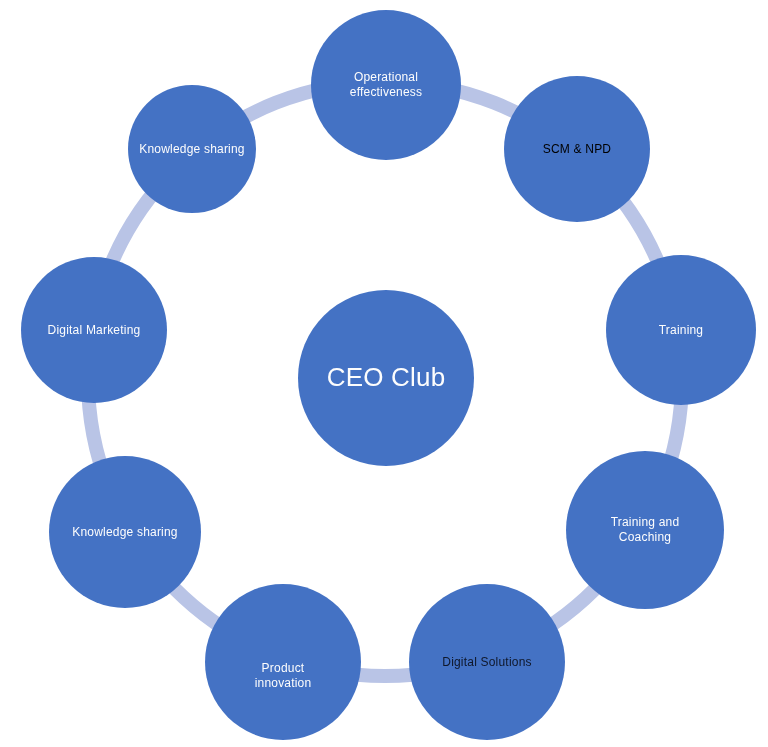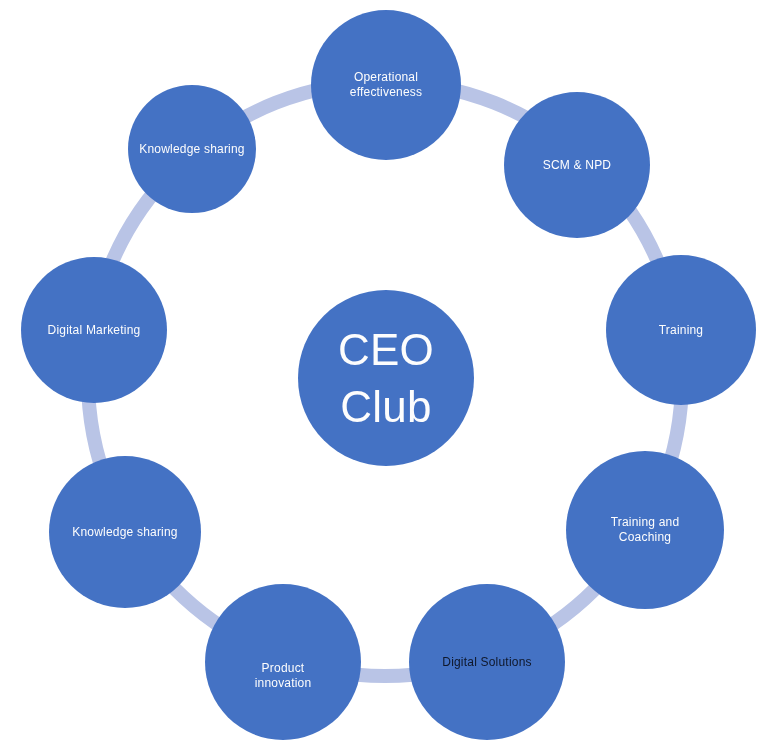--- a/index.html
+++ b/index.html
@@ -31,21 +31,21 @@
     z-index: 1;
     box-sizing: border-box;
   }
   .node .label {
     display: block;
     font-size: 12px;
     line-height: 1.25;
     letter-spacing: 0.2px;
   }
   .node.center-node .label {
-    font-size: 44px;
+    font-size: 26px;
     line-height: 1.3;
     width: 120px;
   }
 </style>
 </head>
 <body>
 
 <div class="canvas" style="background: rgb(255, 255, 255);">
 
   <svg class="ring-svg" width="768" height="747" viewBox="0 0 768 747">
@@ -53,21 +53,21 @@
   </svg>
 
   <div class="node center-node" style="left: 298px; top: 290px; width: 176px; height: 176px; background: rgb(68, 114, 196); color: rgb(253, 253, 253);">
     <span class="label">CEO Club</span>
   </div>
 
   <div id="satellites">
       <div class="node" style="left: 311px; top: 10px; width: 150px; height: 150px; background: rgb(68, 114, 196); color: rgb(253, 253, 253);">
         <span class="label" style="width: 112px;">Operational effectiveness</span>
       </div>
-      <div class="node" style="left: 504px; top: 92px; width: 146px; height: 146px; background: rgb(68, 114, 196); color: #ffffff;">
+      <div class="node" style="left: 504px; top: 76px; width: 146px; height: 146px; background: rgb(68, 114, 196); color: #000000;">
         <span class="label" style="width: 120px;">SCM &amp; NPD</span>
       </div>
       <div class="node" style="left: 606px; top: 255px; width: 150px; height: 150px; background: rgb(68, 114, 196); color: rgb(253, 253, 253);">
         <span class="label" style="width: 110px;">Training</span>
       </div>
       <div class="node" style="left: 566px; top: 451px; width: 158px; height: 158px; background: rgb(68, 114, 196); color: rgb(253, 253, 253);">
         <span class="label" style="width: 112px;">Training and Coaching</span>
       </div>
       <div class="node" style="left: 409px; top: 584px; width: 156px; height: 156px; background: rgb(68, 114, 196); color: #0f172a;">
         <span class="label" style="width: 90px;">Digital Solutions</span>

